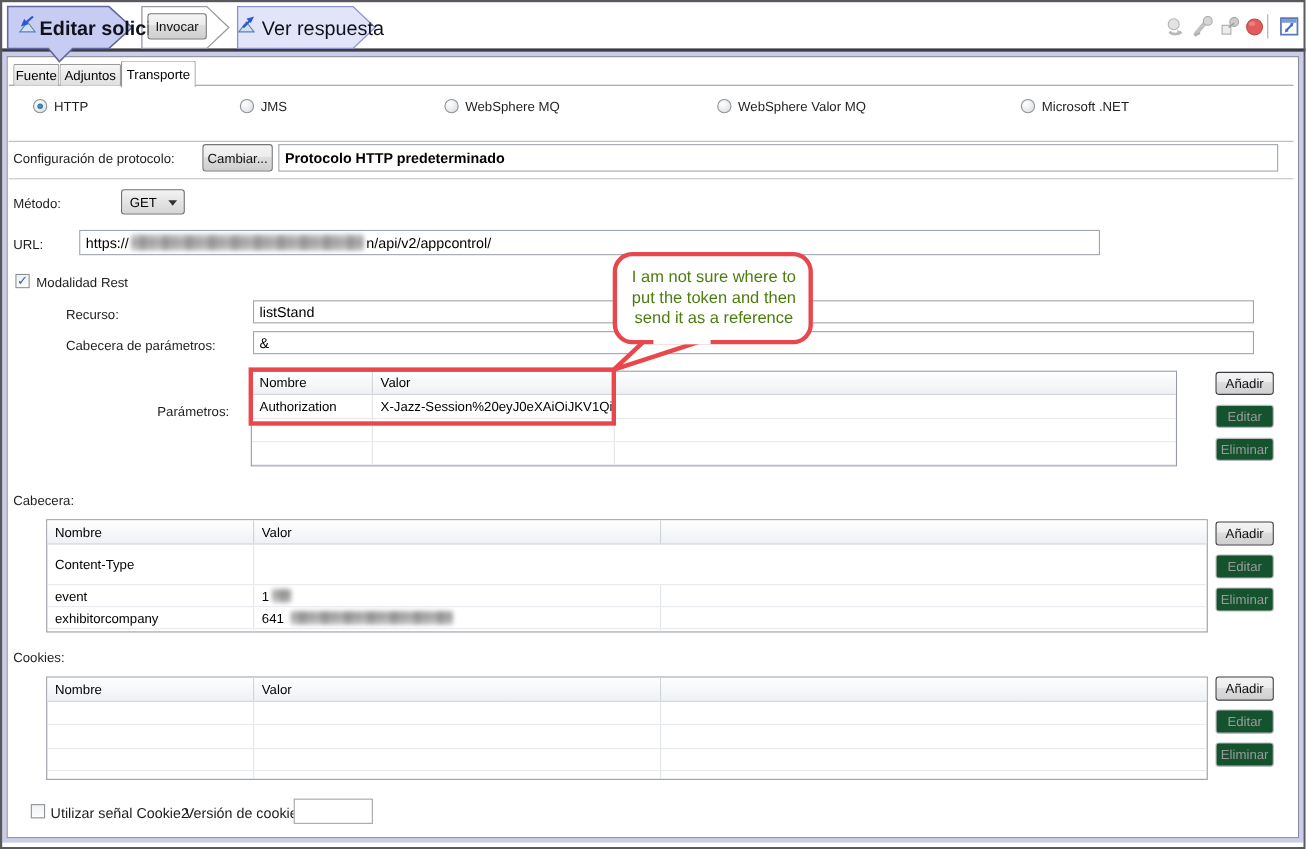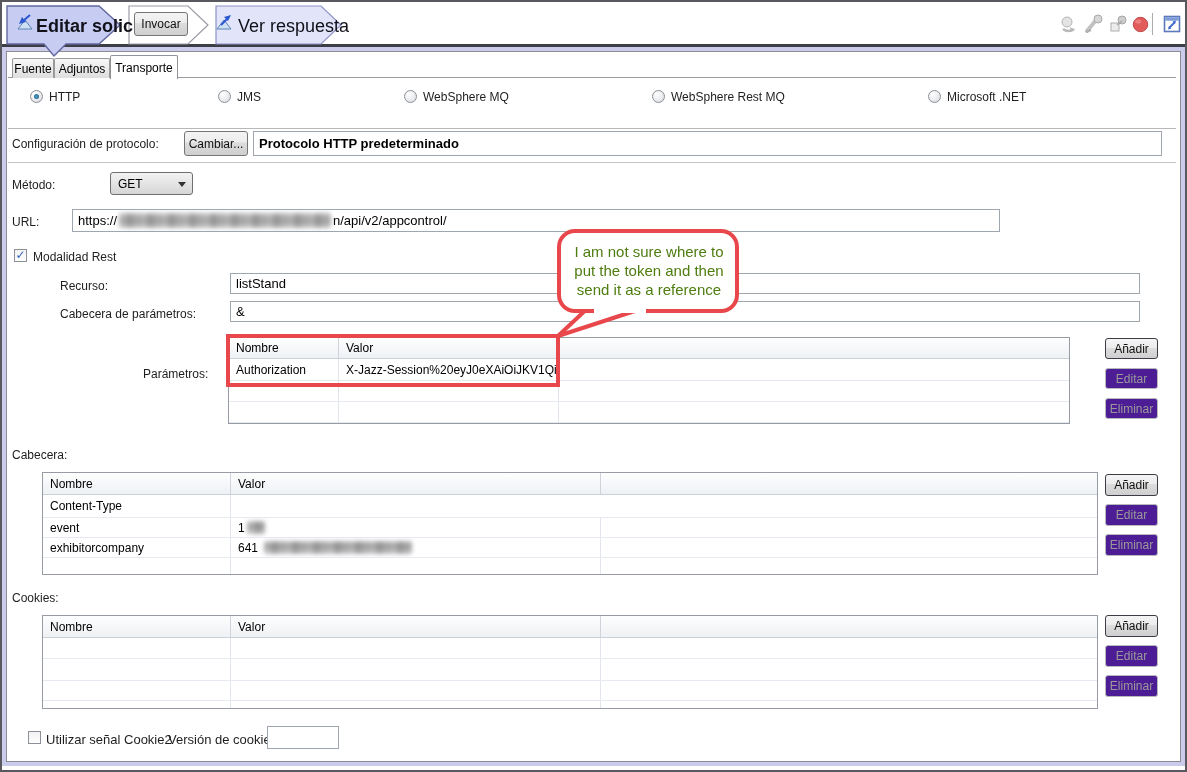--- a/index.html
+++ b/index.html
@@ -21,21 +21,21 @@
   
   .ticon { z-index:3; }
   .vsep { width:1px; height:22px; background:#ababab; z-index:3; }
 
   
   .btn { display:flex; align-items:center; justify-content:center;
          background:linear-gradient(#f4f4f4 0%,#ececec 45%,#dddddd 46%,#cfcfcf 100%);
          border:1px solid #757575; border-radius:3px; font-size:12px; color:#111;
          z-index:4; white-space:nowrap; }
   .btn.strong { border-color:#3c3c44; }
-  .btn.disabled { background:#4c1d95; border-color:#b6babd; color:#9a9a9a; }
+  .btn.disabled { background:#14532d; border-color:#b6babd; color:#9a9a9a; }
 
   
   .tab { top:58px; height:20px; border:1px solid #9a9a9a; border-bottom:none;
          border-radius:2px 2px 0 0; background:linear-gradient(#f7f7f7,#dedede);
          display:flex; align-items:center; justify-content:center; font-size:12px; z-index:2; }
   .tab.active { top:55px; height:24px; background:#fff; border-color:#8f9396; z-index:3; }
   .tabline { left:8px; top:77px; width:1168px; height:1px; background:#9a9ea2; z-index:1; }
 
   .hline { height:1px; background:#b8b8b8; z-index:1; }
 
@@ -139,34 +139,34 @@
 <div class="abs tab" style="left:54px;width:56px">Adjuntos</div>
 <div class="abs tab active" style="left:110px;width:68px">Transporte</div>
 
 <span class="abs radio sel" style="left:30px;top:90px"></span>
 <div class="abs lbl" style="left:49px;top:90px">HTTP</div>
 <span class="abs radio" style="left:218px;top:90px"></span>
 <div class="abs lbl" style="left:237px;top:90px">JMS</div>
 <span class="abs radio" style="left:404px;top:90px"></span>
 <div class="abs lbl" style="left:423px;top:90px">WebSphere MQ</div>
 <span class="abs radio" style="left:652px;top:90px"></span>
-<div class="abs lbl" style="left:671px;top:90px">WebSphere Rest MQ</div>
+<div class="abs lbl" style="left:671px;top:90px">WebSphere Valor MQ</div>
 <span class="abs radio" style="left:928px;top:90px"></span>
 <div class="abs lbl" style="left:947px;top:90px">Microsoft .NET</div>
 
 <div class="abs hline" style="left:8px;top:128px;width:1168px"></div>
 
 <div class="abs lbl" style="left:12px;top:137px">Configuración de protocolo:</div>
 <div class="abs btn" style="left:184px;top:131px;width:64px;height:25px">Cambiar...</div>
 <div class="abs field" style="left:253px;top:131px;width:909px;height:25px;font-weight:bold">Protocolo HTTP predeterminado</div>
 
 <div class="abs hline" style="left:8px;top:162px;width:1168px;background:#c4c4c4"></div>
 
 <div class="abs lbl" style="left:12px;top:178px">Método:</div>
-<div class="abs combo" style="left:110px;top:172px;width:83px;height:23px">
+<div class="abs combo" style="left:110px;top:172px;width:58px;height:23px">
   <span>GET</span>
   <span class="arrow"></span>
 </div>
 
 <div class="abs lbl" style="left:12px;top:215px">URL:</div>
 <div class="abs field" style="left:72px;top:209px;width:928px;height:23px">
   <span>https://</span>
   <span class="blur" style="display:inline-block;width:212px;height:15px;margin:0 2px"></span>
   <span>n/api/v2/appcontrol/</span>
 </div>
@@ -219,21 +219,21 @@
   <div>send it as a reference</div>
 </div>
 
 <div class="abs lbl" style="left:12px;top:448px">Cabecera:</div>
 <div class="abs tbl" style="left:42px;top:472px;width:1056px;height:103px">
   <div class="trow thead g2" style="height:22px">
     <div class="cell">Nombre</div>
     <div class="cell">Valor</div>
     <div class="cell"></div>
   </div>
-  <div class="trow tbody g2" style="height:23px">
+  <div class="trow tbody g2" style="height:37px">
     <div class="cell">Content-Type</div>
     <div class="cell"></div>
   </div>
   <div class="trow tbody g2" style="height:20px">
     <div class="cell">event</div>
     <div class="cell">
         <span>1</span>
         <span class="blur" style="display:inline-block;width:18px;height:13px;margin-left:2px"></span>
       </div>
     <div class="cell"></div>

